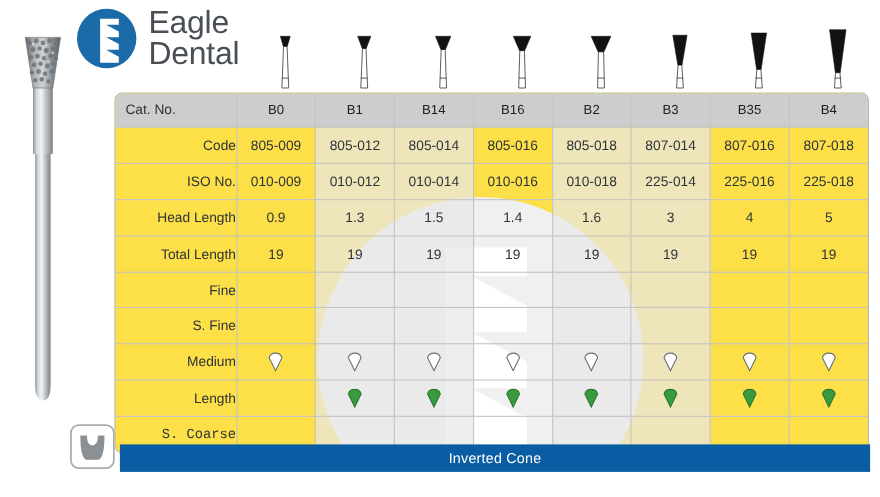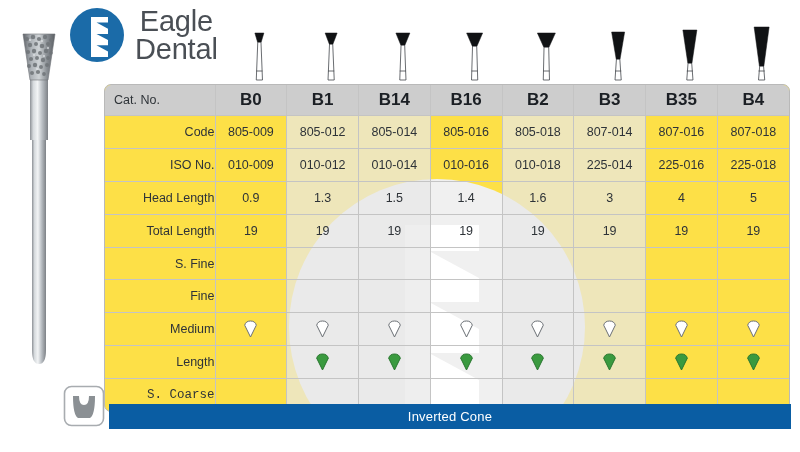--- a/index.html
+++ b/index.html
@@ -7,21 +7,21 @@
     width:800px;height:452px;
     background:#ffffff;
     font-family:"Liberation Sans",sans-serif;
     position:relative;overflow:hidden;
     -webkit-font-smoothing:antialiased;
   }
 
   
   #brand{position:absolute;left:68px;top:6px;display:flex;align-items:center;gap:9px;}
   #logo-mark{width:58px;height:58px;flex:0 0 58px;}
-  #brand-text{display:flex;flex-direction:column;line-height:0.97;align-items:center;}
+  #brand-text{display:flex;flex-direction:column;line-height:0.97;}
   #brand-text .l1,#brand-text .l2{
     font-size:29px;color:#4a4f55;letter-spacing:-0.2px;font-weight:400;
   }
 
   
   #hero-bur{position:absolute;left:17px;top:20px;width:44px;height:350px;}
 
   
   #usage-icon{position:absolute;left:62px;top:384px;width:44px;height:44px;}
 
@@ -45,21 +45,21 @@
   col.lab{width:110px;}
   col.dat{width:71.75px;}
   td,th{
     border-right:1px solid #c4c4c4;
     border-bottom:1px solid #c4c4c4;
     font-size:12.5px;color:#2e3338;font-weight:400;
     padding:0;height:27px;
   }
   tr:last-child td{border-bottom:none;font-family:Liberation Mono, monospace;}
   td:last-child,th:last-child{border-right:none;}
-  th{background:#cdcdcd;font-size:17px;font-weight:bold;color:#1b1f24;height:30px;}
+  th{background:#cdcdcd;font-size:12px;font-weight:normal;color:#1b1f24;height:30px;}
   th.lab{font-weight:400;font-size:12.5px;text-align:left;padding-left:9px;color:#2e3338;}
   td.lab{text-align:right;padding-left:9px;}
   td.dat{text-align:center;}
   
   .shade{background:rgba(231,231,231,0.72);}
 
   
   .gem{display:block;margin:0 auto;}
 
   
@@ -261,32 +261,32 @@
           <td class="dat">19</td>
           <td class="dat shade">19</td>
           <td class="dat shade">19</td>
           <td class="dat">19</td>
           <td class="dat shade">19</td>
           <td class="dat shade">19</td>
           <td class="dat">19</td>
           <td class="dat">19</td>
         </tr>
         <tr>
+          <td class="lab">Fine</td>
+          <td class="dat"></td>
+          <td class="dat shade"></td>
+          <td class="dat shade"></td>
+          <td class="dat"></td>
+          <td class="dat shade"></td>
+          <td class="dat shade"></td>
+          <td class="dat"></td>
+          <td class="dat"></td>
+        </tr>
+        <tr>
           <td class="lab">S. Fine</td>
-          <td class="dat"></td>
-          <td class="dat shade"></td>
-          <td class="dat shade"></td>
-          <td class="dat"></td>
-          <td class="dat shade"></td>
-          <td class="dat shade"></td>
-          <td class="dat"></td>
-          <td class="dat"></td>
-        </tr>
-        <tr>
-          <td class="lab">Fine</td>
           <td class="dat"></td>
           <td class="dat shade"></td>
           <td class="dat shade"></td>
           <td class="dat"></td>
           <td class="dat shade"></td>
           <td class="dat shade"></td>
           <td class="dat"></td>
           <td class="dat"></td>
         </tr>
         <tr>

